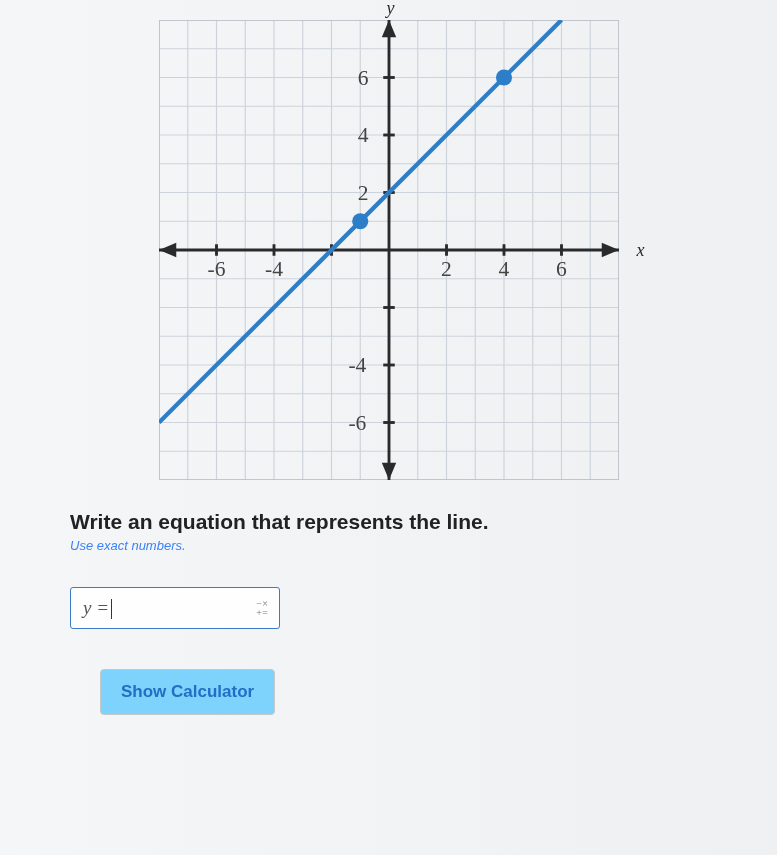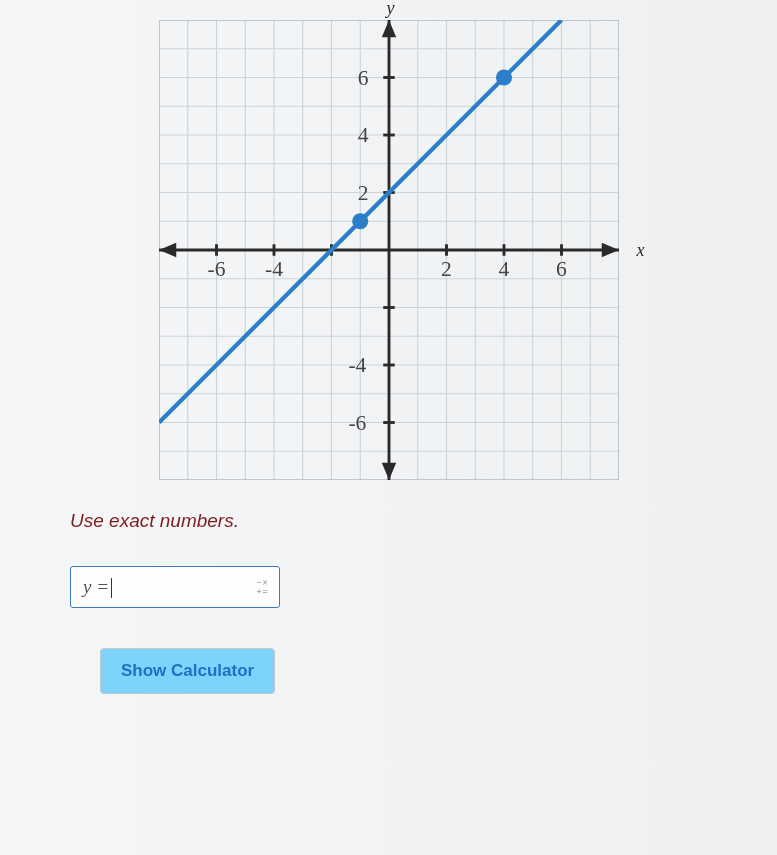--- a/index.html
+++ b/index.html
@@ -47,23 +47,23 @@
       margin-left: 30px;
       margin-top: 20px;
     }
     .prompt-main {
       font-size: 21px;
       font-weight: 700;
       color: #222;
       margin-bottom: 4px;
     }
     .prompt-sub {
-      font-size: 19px;
-      font-style: italic;
-      color: #7f1d1d;
+      font-size: 13px;
+      font-style: italic;
+      color: #3b82f6;
       margin-bottom: 34px;
     }
     .answer-row {
       margin-left: 30px;
     }
     .answer-input {
       display: inline-flex;
       align-items: center;
       border: 1.5px solid #3a7bc8;
       border-radius: 3px;
@@ -196,20 +196,21 @@
           <text x="-0.9" y="-1.75" text-anchor="middle">2</text>
           <text x="-1.1" y="4.25" text-anchor="middle">-4</text>
           <text x="-1.1" y="6.25" text-anchor="middle">-6</text>
         </g>
       </g>
     </svg>
   </div>
 </div>
 
 <div class="prompt">
+  <div class="prompt-main">Write an equation that represents the line.</div>
   <div class="prompt-sub">Use exact numbers.</div>
 </div>
 
 <div class="answer-row">
   <div class="answer-input">
     <span>
       <span class="answer-prefix">y =</span><span class="cursor"></span>
     </span>
     <span class="math-toggle">
       <span class="top">− ×</span>

